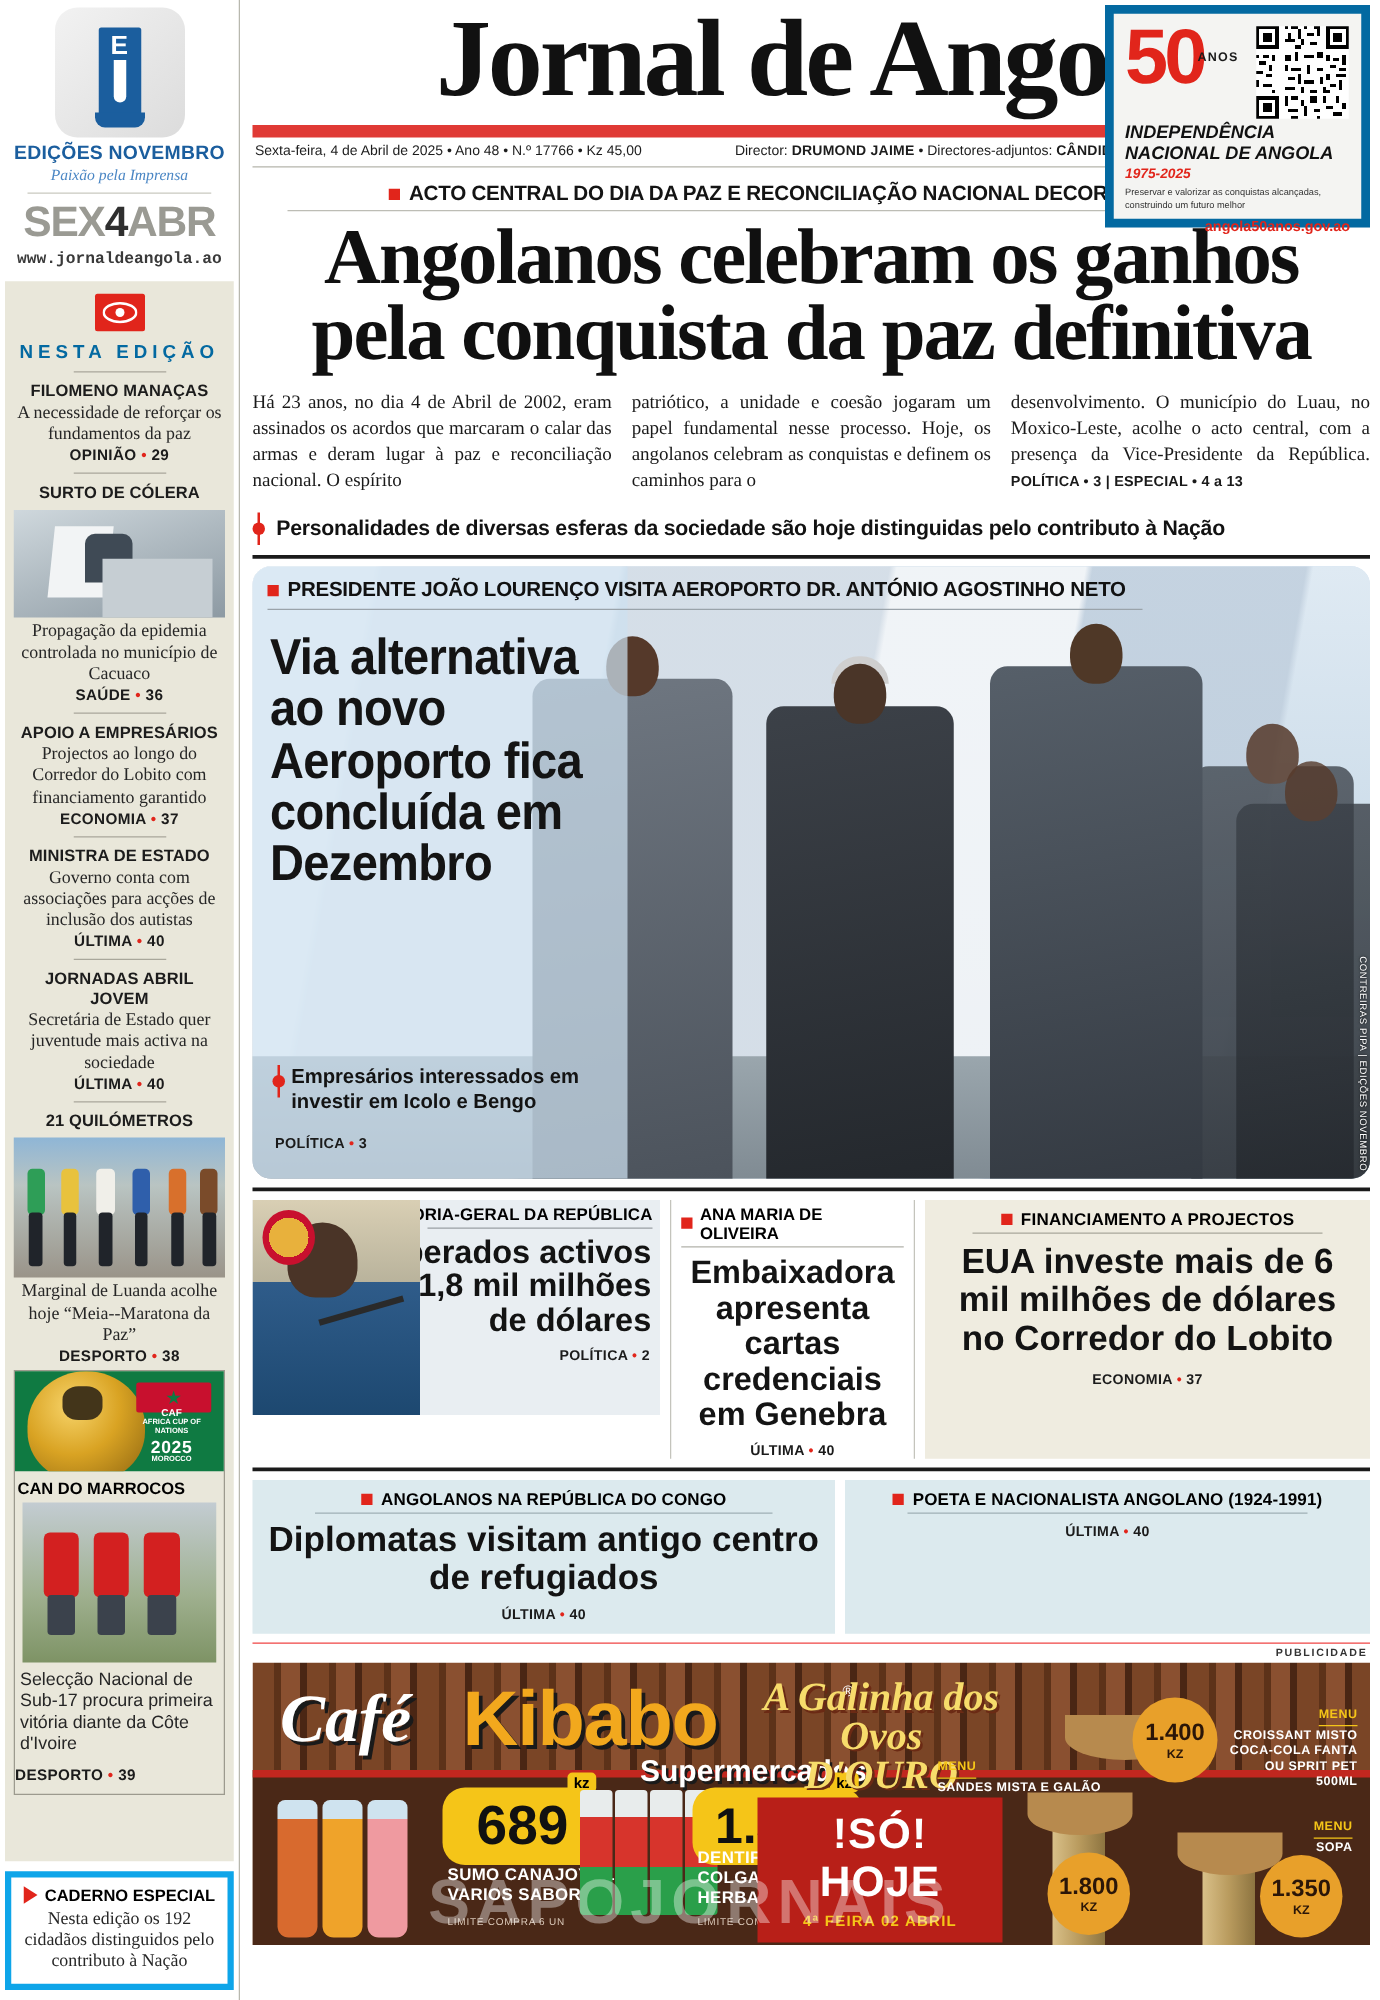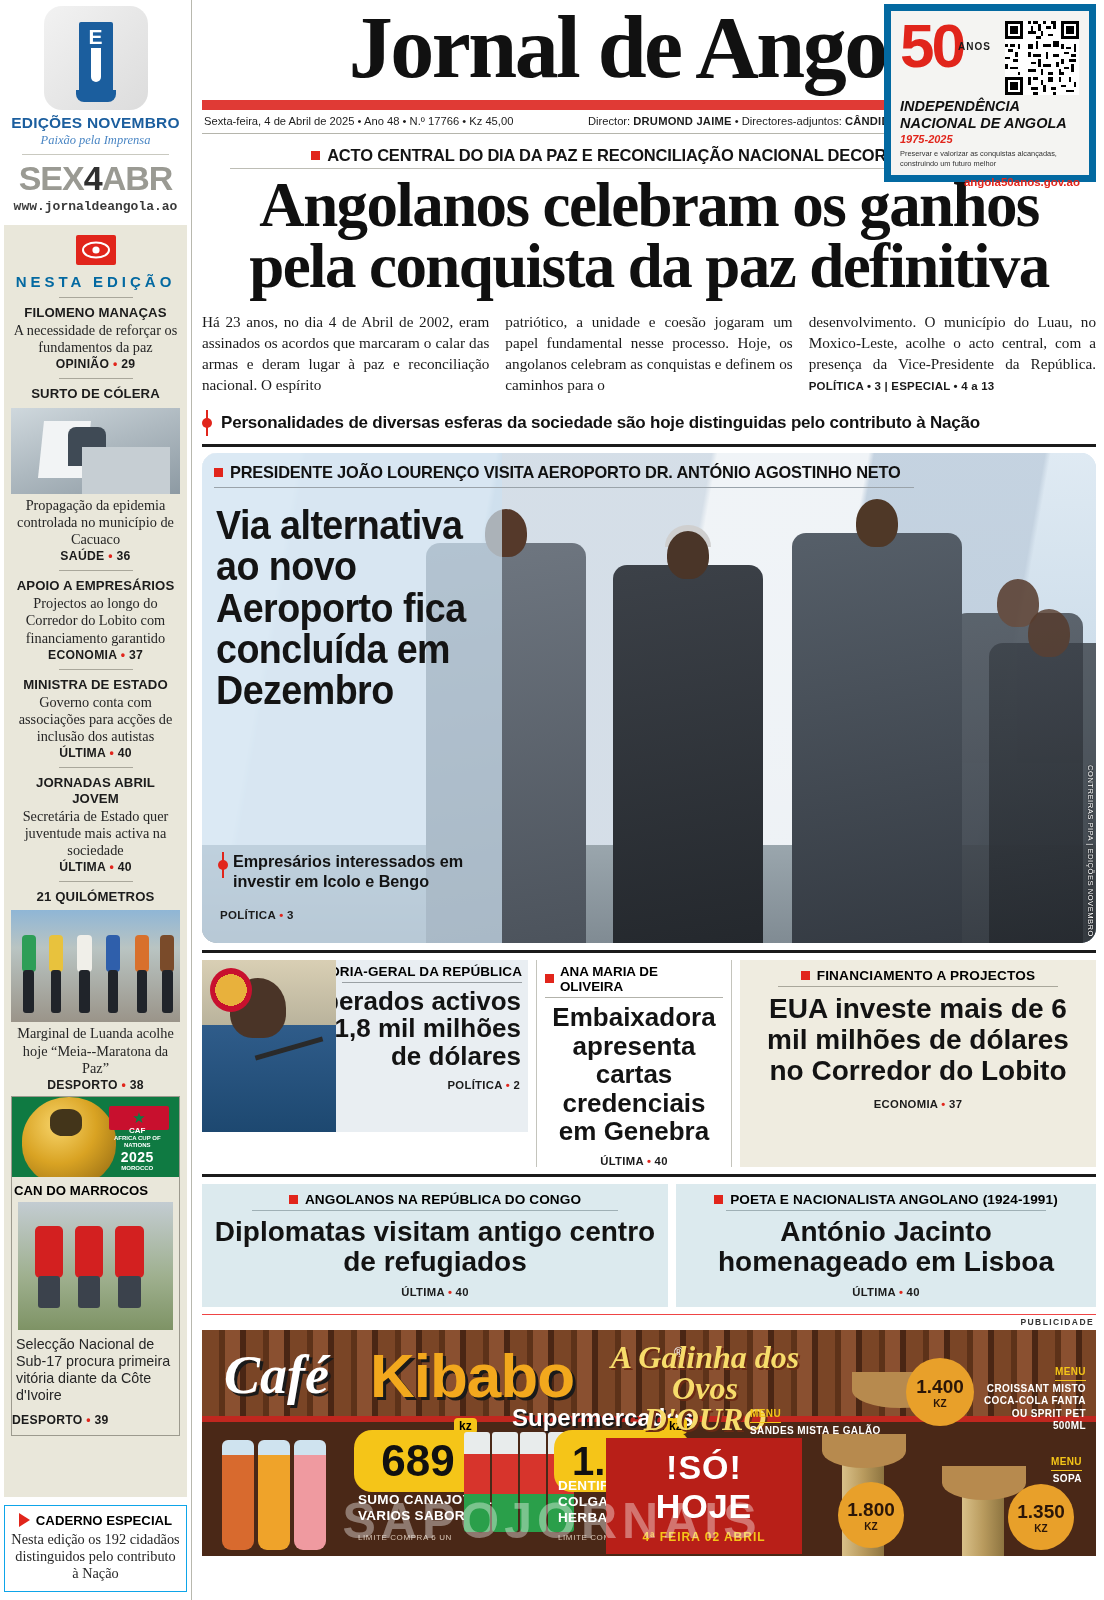--- a/index.html
+++ b/index.html
@@ -160,21 +160,21 @@
     background:#d32020; border-radius:5px;
   }
   .player::after{
     content:""; position:absolute; top:52%; left:20%; width:60%; height:30%;
     background:#3b424c; border-radius:3px;
   }
   .p1{ left:8%; } .p2{ left:34%; } .p3{ left:60%; }
   .can-cap { font-size:14.3px; line-height:1.2; padding:6px 4px 8px; color:#262626; }
 
   .caderno {
-    border:1px solid #0ea5e9; margin:8px 4px 8px 4px; padding:7px 6px 9px;
+    border:5px solid #0ea5e9; margin:8px 4px 8px 4px; padding:7px 6px 9px;
     text-align:center; background:#fff;
   }
   .caderno-head {
     display:flex; align-items:center; justify-content:center; gap:6px;
     font-size:13.2px; font-weight:800; margin-bottom:3px;
   }
   .tri { width:0;height:0;border-left:11px solid #e1251b;border-top:7px solid transparent;border-bottom:7px solid transparent; }
 
   
   .main { flex:1 1 auto; position:relative; padding: 0 8px 0 10px; }
@@ -759,21 +759,20 @@
         <div class="hd-rule"></div>
         <div class="hl">Diplomatas visitam antigo centro de refugiados</div>
         <div class="sec secline"><span>ÚLTIMA</span> <span class="dot">•</span> <span>40</span></div>
       </div>
       <div class="d-card d-b">
         <div class="hd">
           <span class="sq"></span>
           <span>POETA E NACIONALISTA ANGOLANO (1924-1991)</span>
         </div>
         <div class="hd-rule"></div>
-        <div class="hl">António Jacinto homenageado em Lisboa</div>
         <div class="sec secline"><span>ÚLTIMA</span> <span class="dot">•</span> <span>40</span></div>
       </div>
     </div>
 
     <div class="ad-wrap">
       <div class="pub-label">PUBLICIDADE</div>
       <div class="ad">
         <div class="ad-wood"></div>
         <div class="ad-lower"></div>
         <div class="ad-redstripe"></div>

